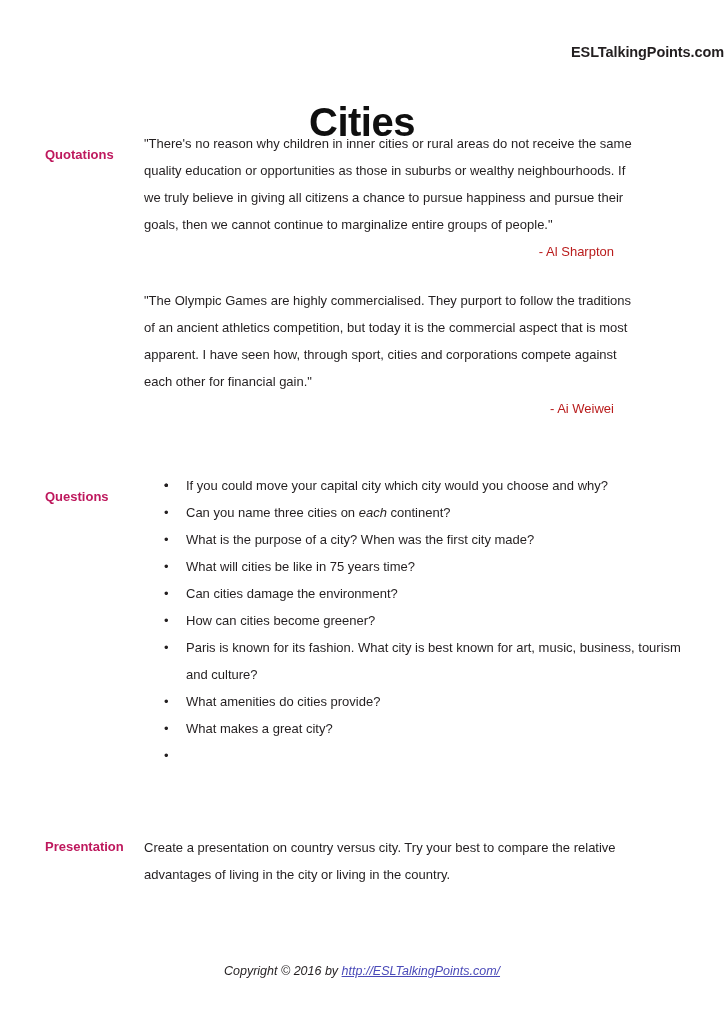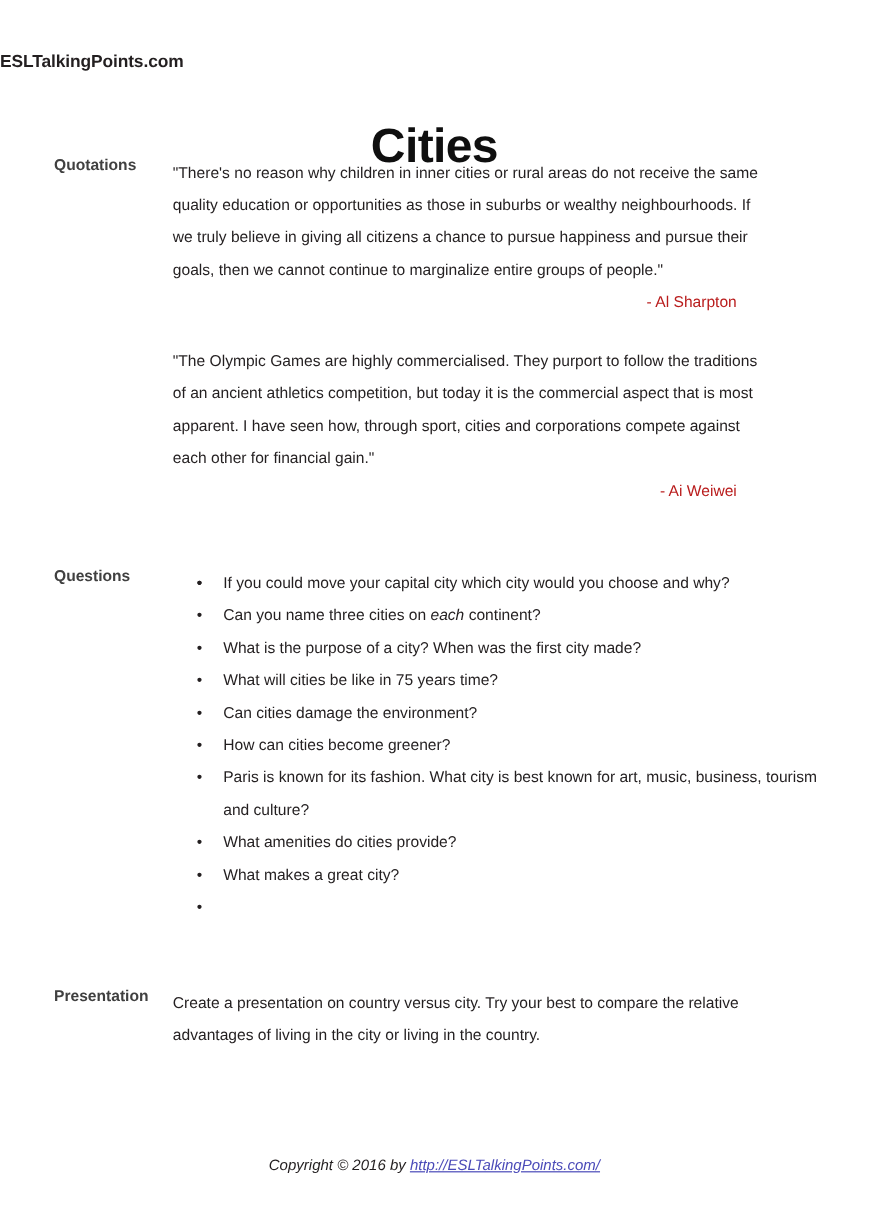--- a/index.html
+++ b/index.html
@@ -21,21 +21,21 @@
     position: relative;
     box-sizing: border-box;
   }
 
   
   .site-name {
     position: absolute;
     top: 44px;
     left: 0;
     width: 724px;
-    text-align: left;
+    text-align: right;
     font-size: 14.5px;
     font-weight: bold;
     letter-spacing: -0.1px;
     color: #231f20;
   }
   .doc-title {
     position: absolute;
     top: 72px;
     left: 0;
     width: 724px;
@@ -49,25 +49,25 @@
 
   
   .section {
     position: absolute;
     left: 0;
     width: 724px;
   }
   .section-label {
     position: absolute;
     left: 45px;
-    top: 0;
+    top: 17px;
     width: 95px;
     font-size: 13px;
     font-weight: bold;
-    color: #404040;
+    color: #be185d;
     line-height: 1.2;
   }
   .section-body {
     position: absolute;
     left: 144px;
     top: 0;
     width: 500px;
   }
 
   
@@ -113,20 +113,21 @@
   }
   .q-item em { font-style: italic; }
 
   
   #presentation-section { top: 822px; }
   .pres-text {
     font-size: 13px;
     line-height: 27px;
     color: #231f20;
     width: 515px;
+    margin-top: 12px;
   }
 
   
   .footer {
     position: absolute;
     left: 0;
     top: 964px;
     width: 724px;
     text-align: center;
     font-size: 12.5px;

